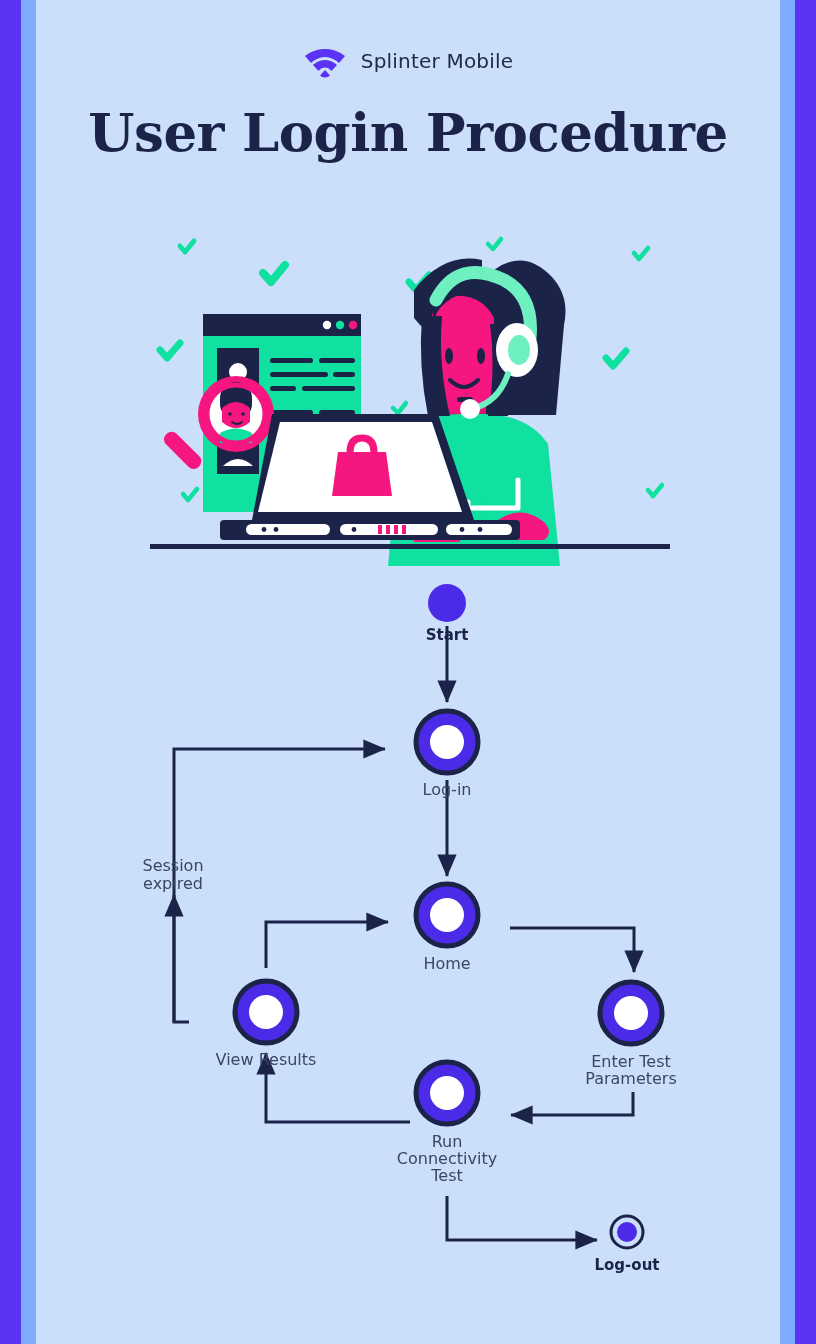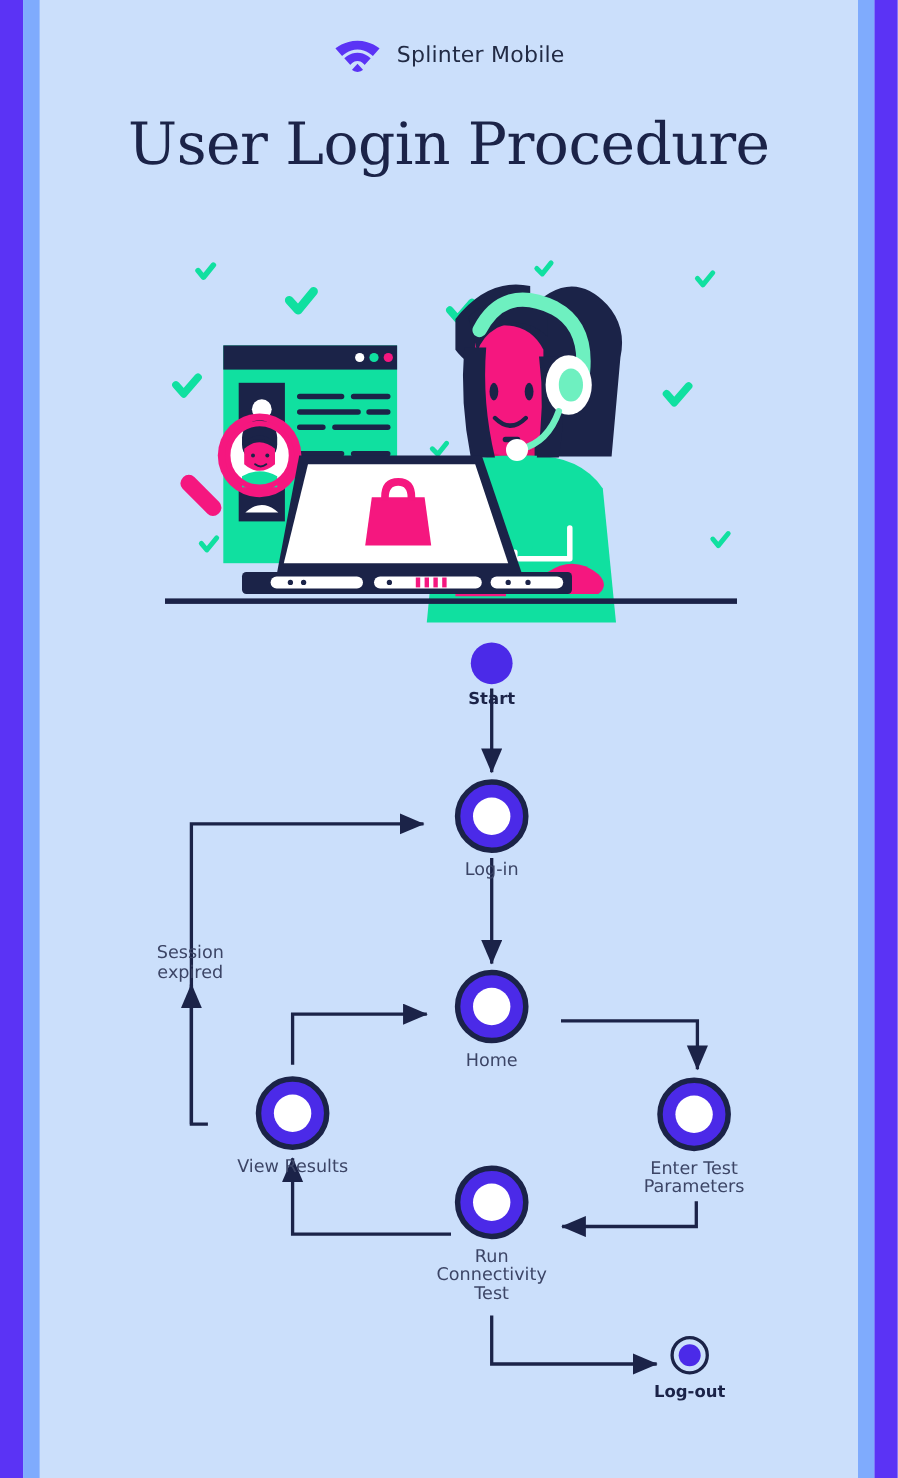--- a/index.html
+++ b/index.html
@@ -15,34 +15,34 @@
 
   
   .band{position:absolute;top:0;bottom:0;}
   .band-purple-l{left:0;width:21px;background:#5b33f5;}
   .band-blue-l{left:21px;width:15px;background:#7fabfd;}
   .band-blue-r{right:21px;width:15px;background:#7fabfd;}
   .band-purple-r{right:0;width:21px;background:#5b33f5;}
 
   
   .brand{
-    position:absolute;top:32px;left:0;right:0;
+    position:absolute;top:44px;left:0;right:0;
     display:flex;align-items:center;justify-content:center;gap:14px;
   }
   .brand-name{
     font-size:20px;color:#222b45;letter-spacing:.2px;
     font-family:"DejaVu Sans", sans-serif;
   }
   .wifi-icon{display:block;}
 
   .title{
     position:absolute;top:104px;left:60px;right:60px;
     text-align:center;
     font-family:"DejaVu Serif", serif;
-    font-weight:400;
+    font-weight:700;
     font-size:53px;
     line-height:1.06;
     letter-spacing:-0.5px;
     color:#1b2348;
     margin:0;
   }
 
   
   .illustration{position:absolute;top:228px;left:150px;width:520px;height:340px;}
   .illustration svg{display:block;}

